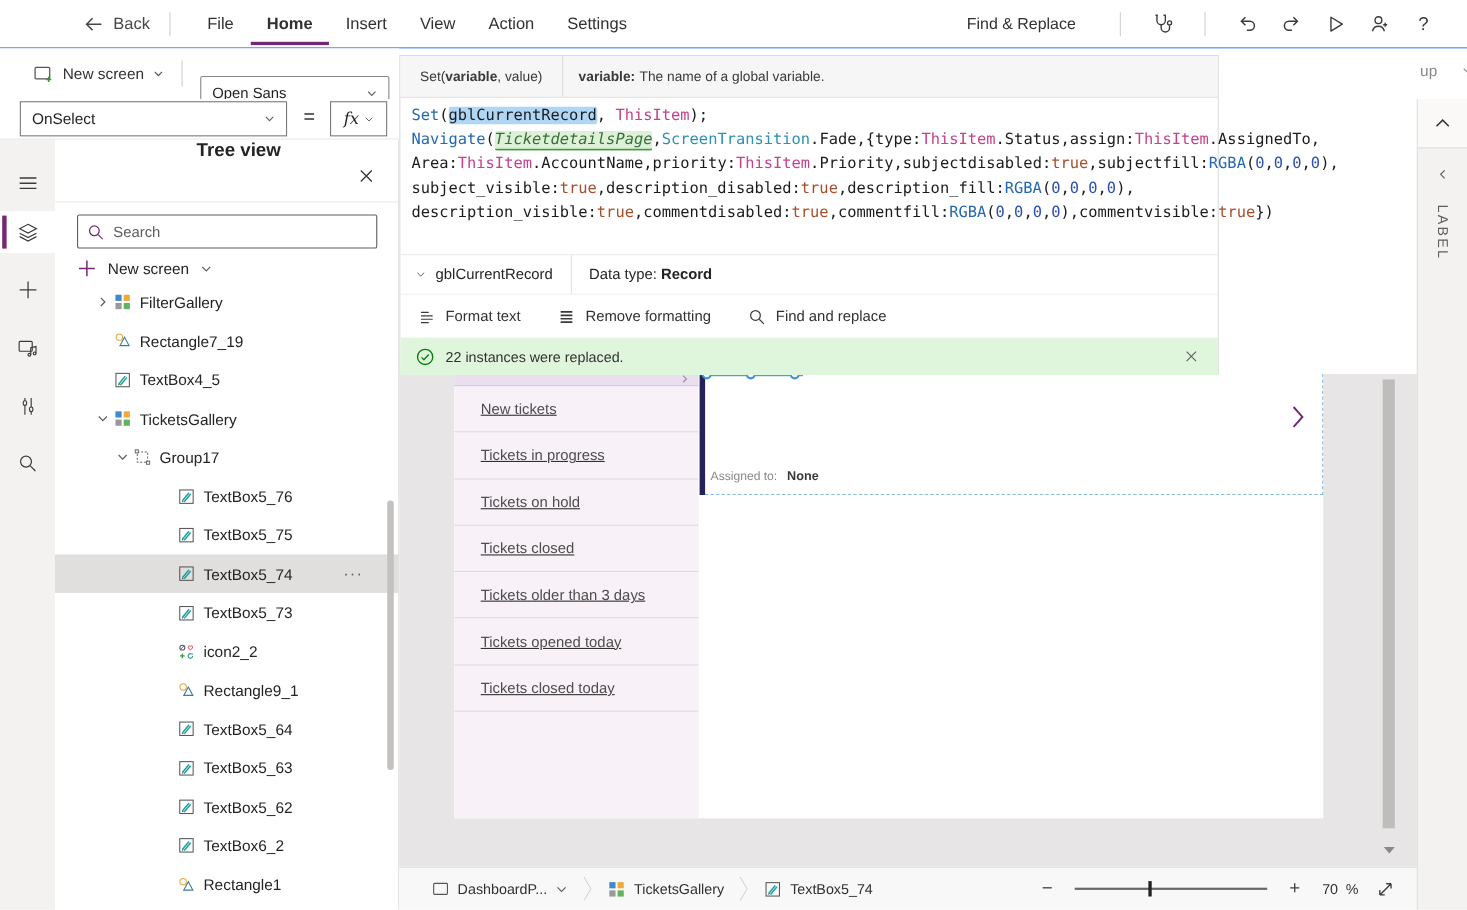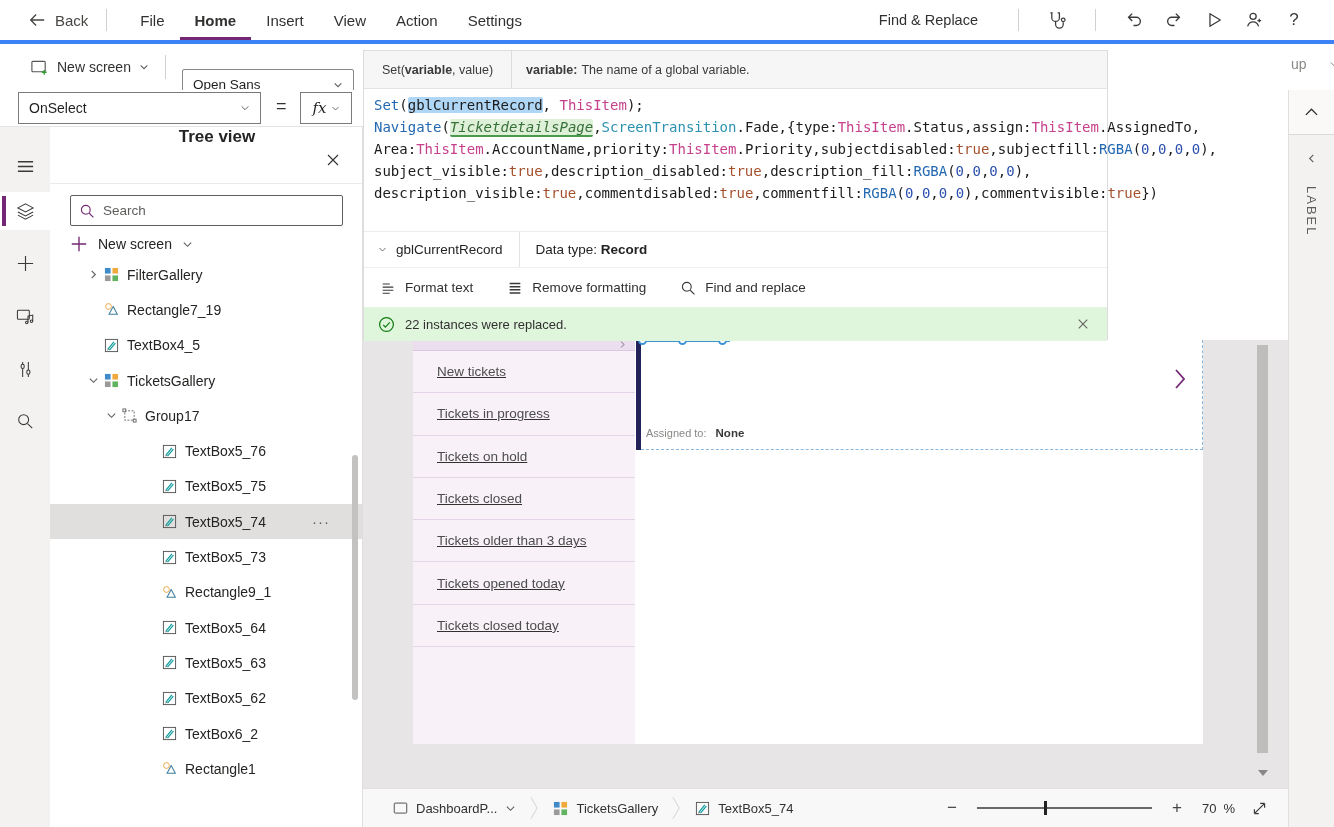--- a/index.html
+++ b/index.html
@@ -2,21 +2,21 @@
 <html><head>
 <meta charset="utf-8">
 <style>
   * { margin:0; padding:0; box-sizing:border-box; }
   html,body { width:1334px; height:827px; overflow:hidden; background:#fff;
     font-family:"Liberation Sans", sans-serif; color:#323130; }
   svg { display:block; }
 
   
   #topbar { position:absolute; top:0; left:0; width:1334px; height:44px; background:#fff;
-    display:flex; align-items:center; border-bottom:4px solid #3b82f6; }
+    display:flex; align-items:center; border-bottom:1px solid #3b82f6;padding-left:48px; }
   .back-btn { display:flex; align-items:center; gap:9px; margin-left:28px; color:#484644; font-size:15px; cursor:pointer; }
   .tb-divider { width:1px; height:22px; background:#d2d0ce; margin:0 18px; }
   #main-menu { display:flex; align-items:center; height:44px; }
   .menu-item { padding:11px 15px 8px 15px; font-size:15px; color:#323130; border-bottom:3px solid transparent; cursor:pointer; }
   .menu-item.active { font-weight:700; border-bottom:3px solid #742774; }
   .tb-right { margin-left:auto; display:flex; align-items:center; margin-right:20px; }
   .find-replace { font-size:14.5px; color:#323130; margin-right:22px; cursor:pointer; }
   .icon-btn { width:40px; height:40px; display:flex; align-items:center; justify-content:center; cursor:pointer; color:#3a3a3a; }
   .help-q { font-size:17px; color:#3a3a3a; }
 
@@ -538,20 +538,34 @@
             <path d="M4.2 11.8l6.3-7.6M5.8 13l6.3-7.6" stroke="#19a0a0" stroke-width="1.4"></path>
             <path d="M3.5 13.2l1.8-.6-1.2-1z" fill="#333"></path>
           </svg>
         </span>
         <span class="tree-label">TextBox5_73</span>
       </div>
       <div class="tree-row lvl3">
         <span class="tree-chev"></span>
         <span class="tree-ico">
           <svg viewBox="0 0 16 16" width="15" height="15" fill="none">
+            <circle cx="4" cy="4" r="2.4" stroke="#555"></circle>
+            <path d="M2.3 5.7l3.4-3.4" stroke="#555" stroke-width=".8"></path>
+            <path d="M11.8 6.2s-2.2-1.2-2.2-2.7a1.2 1.2 0 0 1 2.2-.7 1.2 1.2 0 0 1 2.2.7c0 1.5-2.2 2.7-2.2 2.7z" stroke="#d0435b" stroke-width=".9"></path>
+            <path d="M4 9.8v4.4M1.8 12h4.4" stroke="#2f9e2f" stroke-width="1.2"></path>
+            <path d="M14 12a2.2 2.2 0 1 1-1-1.8" stroke="#2a8a8a" stroke-width="1"></path>
+            <path d="M14.4 9.4l-.3 1.6-1.5-.5z" fill="#2a8a8a"></path>
+          </svg>
+        </span>
+        <span class="tree-label">icon2_2</span>
+      </div>
+      <div class="tree-row lvl3">
+        <span class="tree-chev"></span>
+        <span class="tree-ico">
+          <svg viewBox="0 0 16 16" width="15" height="15" fill="none">
             <circle cx="4.8" cy="4.8" r="3.1" stroke="#e8a33d"></circle>
             <path d="M9.8 4.8L14.2 13H5.4z" stroke="#3e7e9e" stroke-width="1.1" fill="#fff"></path>
           </svg>
         </span>
         <span class="tree-label">Rectangle9_1</span>
       </div>
       <div class="tree-row lvl3">
         <span class="tree-chev"></span>
         <span class="tree-ico">
           <svg viewBox="0 0 16 16" width="15" height="15" fill="none">

